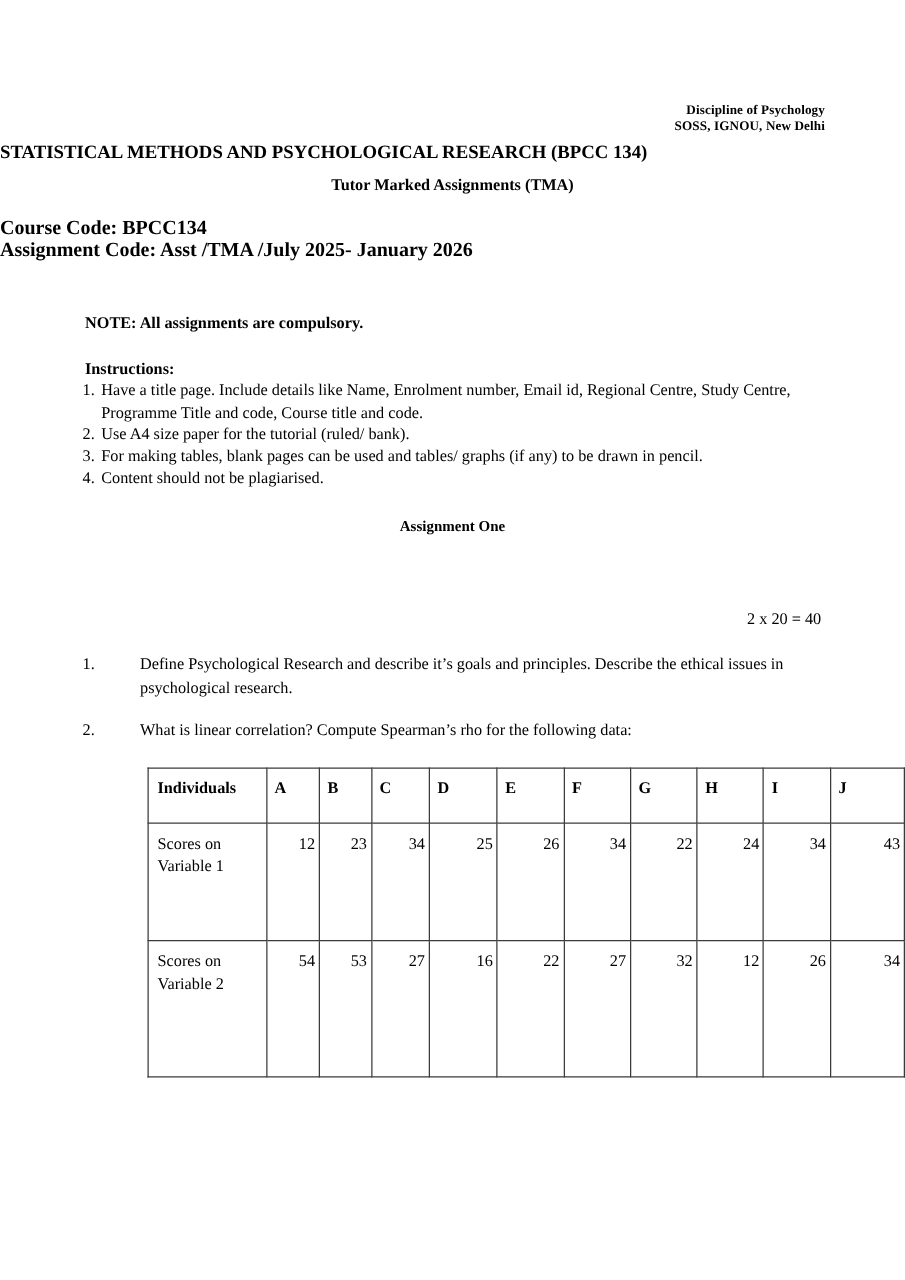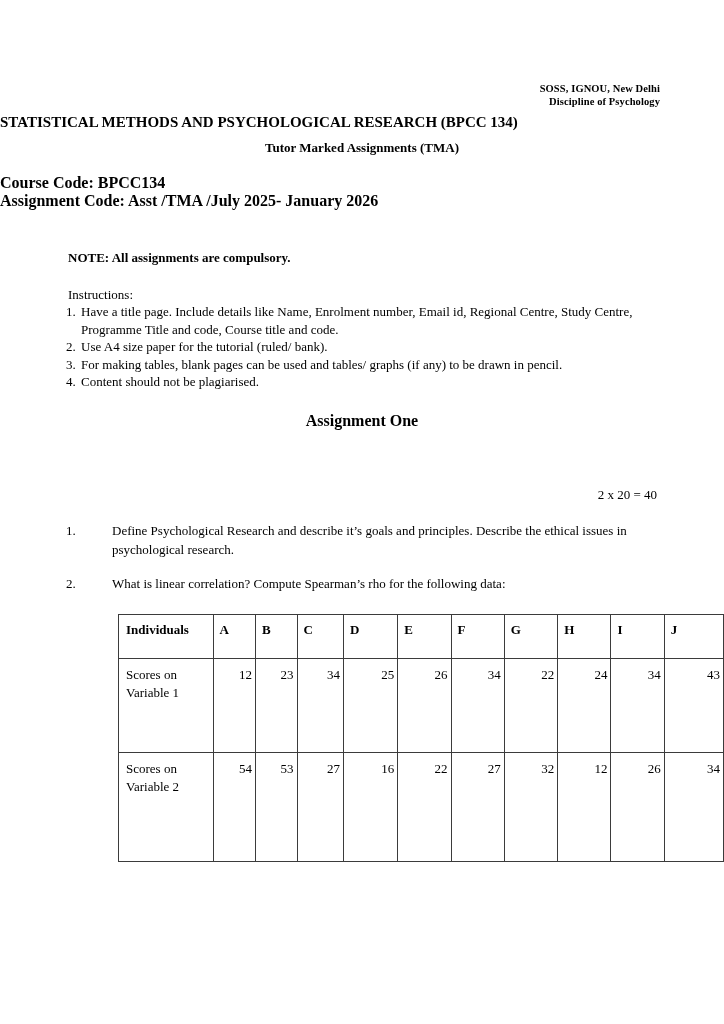--- a/index.html
+++ b/index.html
@@ -77,21 +77,21 @@
     top: 249px;
     font-weight: bold;
     font-size: 13px;
     line-height: 17px;
   }
 
   .instructions-head {
     position: absolute;
     left: 68px;
     top: 286px;
-    font-weight: normal;
+    font-weight: bold;
     font-size: 13px;
     line-height: 17px;
   }
 
   .instructions-list {
     position: absolute;
     left: 66px;
     top: 303px;
     width: 590px;
     font-size: 13px;
@@ -112,21 +112,21 @@
   }
 
   
   .assignment-head {
     position: absolute;
     left: 0;
     top: 412px;
     width: 724px;
     text-align: center;
     font-weight: bold;
-    font-size: 16px;
+    font-size: 12px;
     line-height: 18px;
   }
 
   .answer-instruction {
     position: absolute;
     left: 68px;
     top: 450px;
     width: 588px;
     font-weight: bold;
     font-size: 13px;
@@ -219,22 +219,22 @@
   .w-h   { width: 47px; }
   .w-i   { width: 47px; }
   .w-j   { width: 53px; }
 </style>
 </head>
 <body>
 
 <div class="page">
 
   <div class="dept-block">
+    <div>Discipline of Psychology</div>
     <div>SOSS, IGNOU, New Delhi</div>
-    <div>Discipline of Psychology</div>
   </div>
 
   <div class="main-title">STATISTICAL METHODS AND PSYCHOLOGICAL RESEARCH (BPCC 134)</div>
 
   <div class="sub-title">Tutor Marked Assignments (TMA)</div>
 
   <div class="code-block">
     <div>Course Code: BPCC134</div>
     <div>Assignment Code: Asst /TMA /July 2025- January 2026</div>
   </div>

